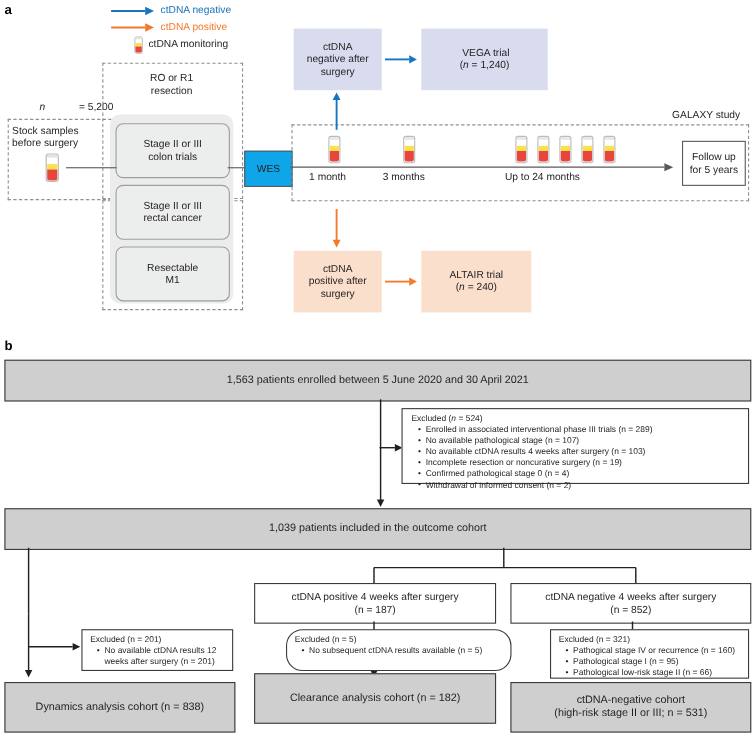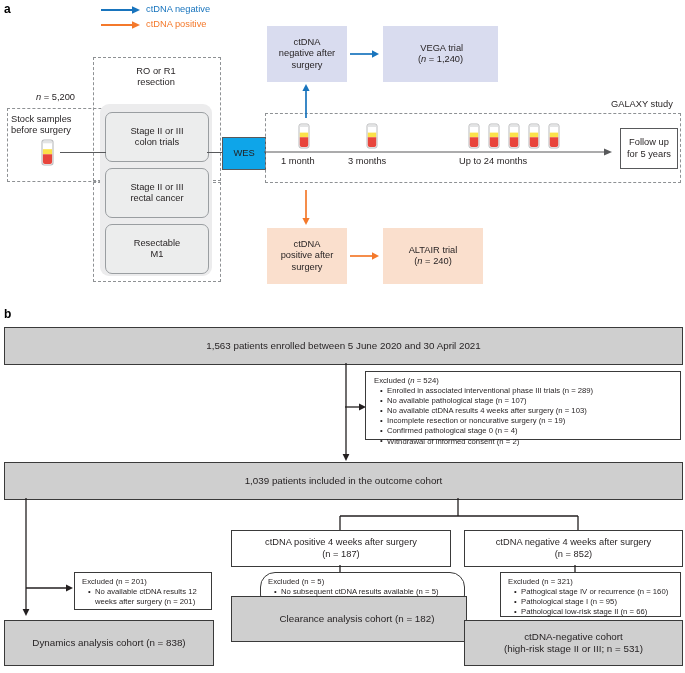--- a/index.html
+++ b/index.html
@@ -51,25 +51,34 @@
     </svg>
     <span class="t9" style="color:#1874bd;margin-left:4px;">ctDNA negative</span>
   </div>
   <div style="display:flex;align-items:center;height:15px;">
     <svg width="42" height="12">
       <line x1="1" y1="6" x2="32" y2="6" stroke="#f4792b" stroke-width="2"></line>
       <polygon points="32,2.2 40,6 32,9.8" fill="#f4792b"></polygon>
     </svg>
     <span class="t9" style="color:#f4792b;margin-left:4px;">ctDNA positive</span>
   </div>
+  <div style="display:flex;align-items:center;height:17px;padding-left:22px;">
+    <svg width="8" height="16" viewBox="0 0 8 16">
+      <rect x="0.6" y="0.6" width="6.8" height="14.8" rx="1.4" fill="#ffffff" stroke="#b9babc" stroke-width="0.9"></rect>
+      <rect x="1.1" y="1.1" width="5.8" height="1.5" fill="#e3e4e5"></rect>
+      <rect x="1.1" y="6.2" width="5.8" height="3.1" fill="#fbe14a"></rect>
+      <path d="M1.1 9.3 H6.9 V13.6 a1.2 1.2 0 0 1 -1.2 1.2 H2.3 a1.2 1.2 0 0 1 -1.2 -1.2 Z" fill="#e8453c"></path>
+    </svg>
+    <span class="t9" style="margin-left:5px;">ctDNA monitoring</span>
+  </div>
 </div>
 
 <div class="abs dashed" style="left:7px;top:108px;width:128px;height:72px;"></div>
 <div class="abs t9 ital" style="left:36px;top:92px;">
-  <span style="font-style:italic;">n</span><span style="font-style:normal;"> = 5,200</span>
+  <span style="font-style:italic;">n</span><span style="font-style:normal;margin-left:28px;"> = 5,200</span>
 </div>
 <div class="abs t9" style="left:11px;top:114px;width:120px;text-align:left;">
   <div>Stock samples</div>
   <div>before surgery</div>
 </div>
 <div class="abs" style="left:41px;top:139px;">
   <svg width="13" height="27" viewBox="0 0 13 27">
     <rect x="1" y="1" width="11" height="25" rx="2.2" fill="#ffffff" stroke="#b9babc" stroke-width="1.1"></rect>
     <rect x="1.9" y="1.9" width="9.2" height="2.4" fill="#e3e4e5"></rect>
     <rect x="1.9" y="10.2" width="9.2" height="5" fill="#fbe14a"></rect>
@@ -354,21 +363,21 @@
   <ul class="bullets">
     <li>Pathogical stage IV or recurrence (n = 160)</li>
     <li>Pathological stage I (n = 95)</li>
     <li>Pathological low-risk stage II (n = 66)</li>
   </ul>
 </div>
 
 <div class="abs grey-fill txt-center t10" style="left:4px;top:620px;width:208px;height:44px;">
   <span>Dynamics analysis cohort (n = 838)</span>
 </div>
-<div class="abs grey-fill txt-center t10" style="left:231px;top:596px;width:218px;height:44px;padding-left:16px;">
+<div class="abs grey-fill txt-center t10" style="left:231px;top:612px;width:218px;height:44px;">
   <span>Clearance analysis cohort (n = 182)</span>
 </div>
 <div class="abs grey-fill txt-center t10" style="left:464px;top:620px;width:217px;height:44px;">
   <div>
     <div>ctDNA-negative cohort</div>
     <div>(high-risk stage II or III; n = 531)</div>
   </div>
 </div>
 
 </body></html>

